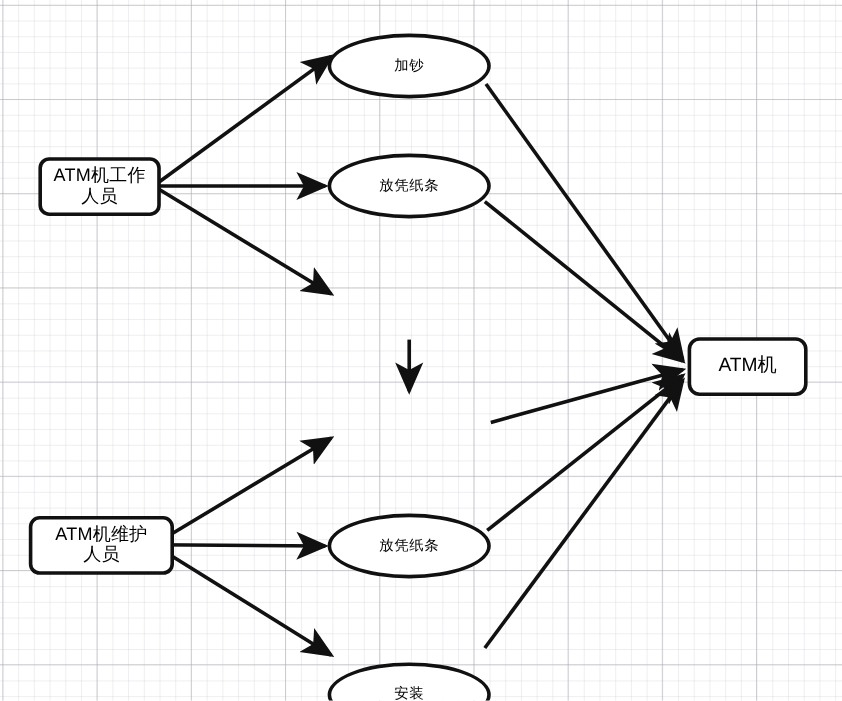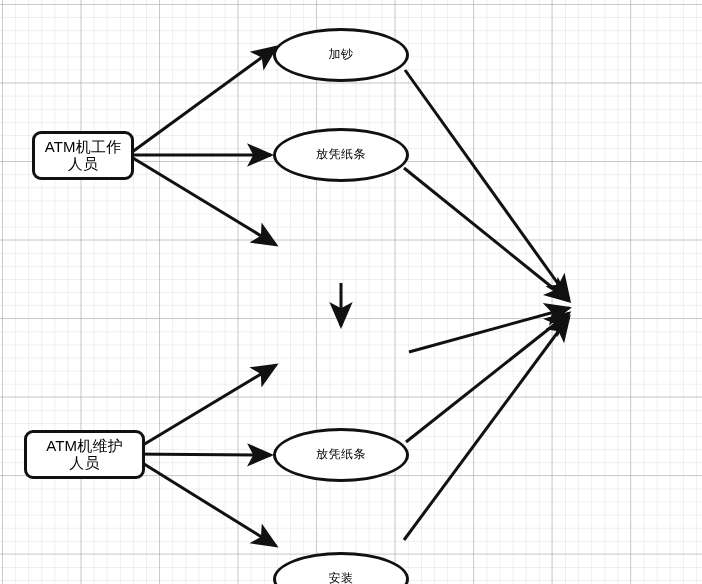--- a/index.html
+++ b/index.html
@@ -113,14 +113,17 @@
   <div class="node node-usecase" style="left: 273px; top: 128px; width: 136px; height: 54px;">
     <span class="node-label">放凭纸条</span>
   </div>
   <div class="node node-usecase" style="left: 273px; top: 428px; width: 136px; height: 54px;">
     <span class="node-label">放凭纸条</span>
   </div>
   <div class="node node-usecase" style="left: 273px; top: 552px; width: 136px; height: 54px;">
     <span class="node-label">安装</span>
   </div>
 
+  <div class="node node-system" style="left: 573px; top: 281px; width: 100px; height: 49px;">
+    <span class="node-label">ATM机</span>
+  </div>
 
 </div>
 
 </body></html>

